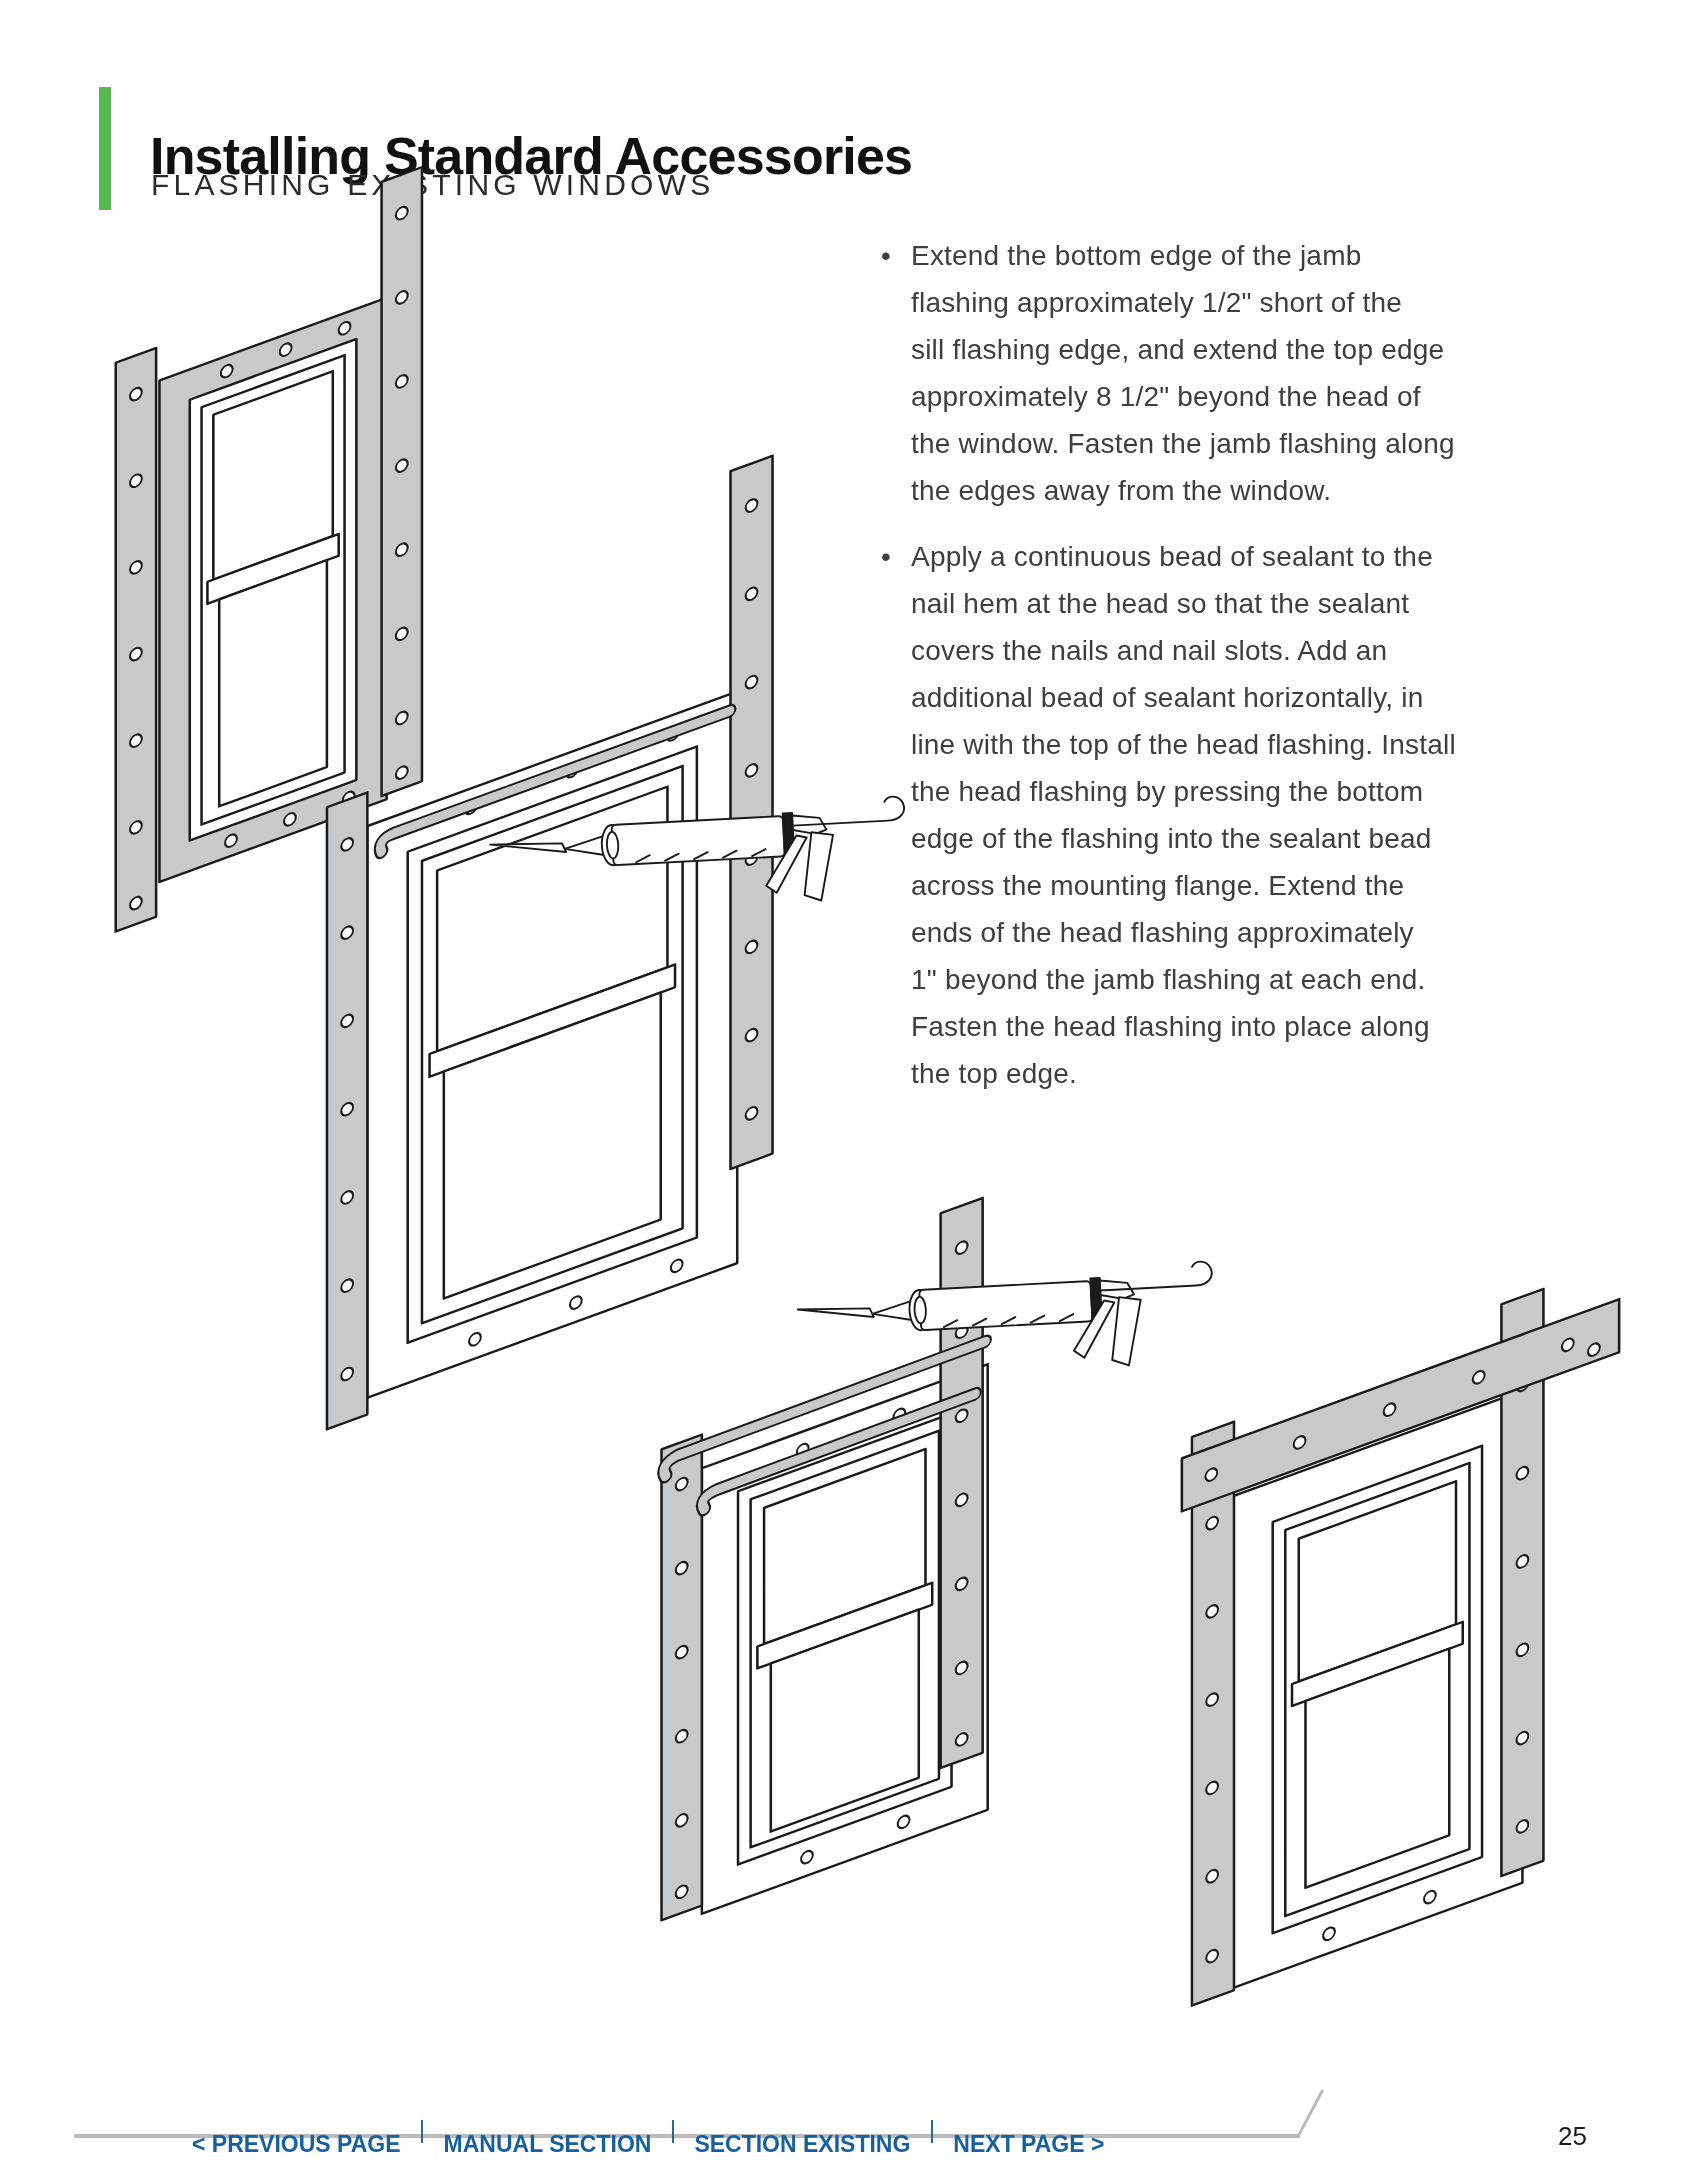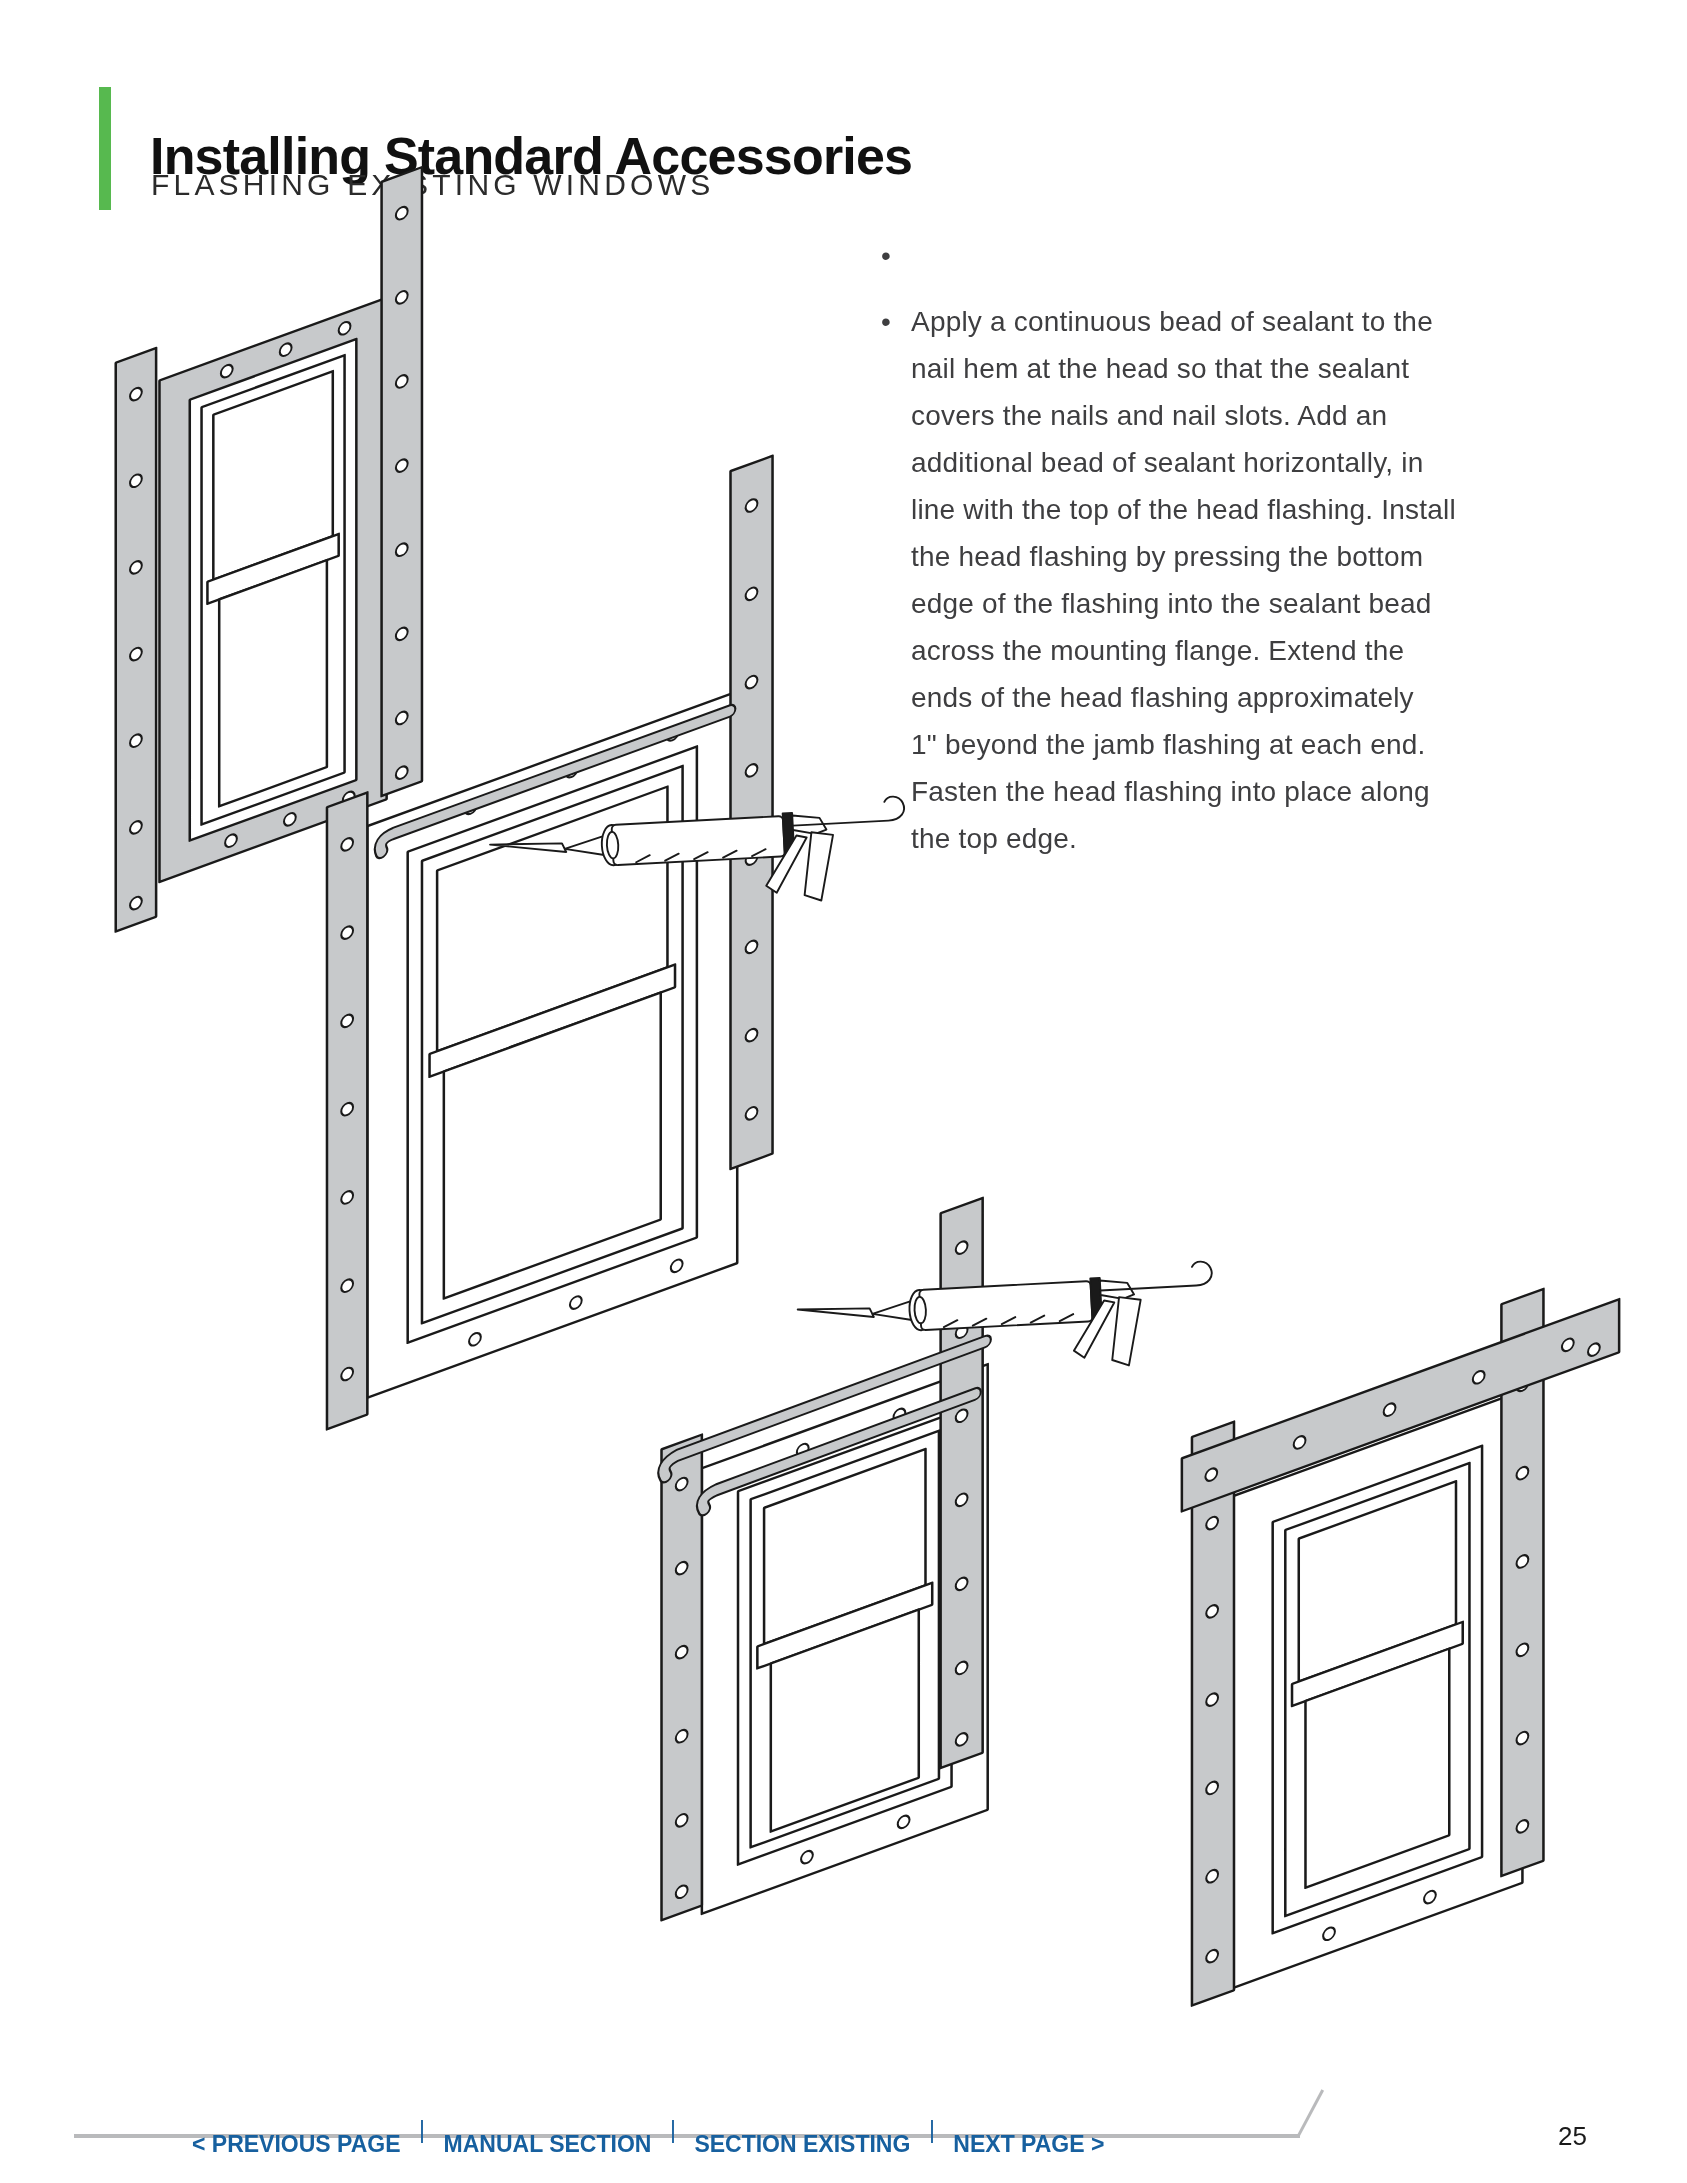--- a/index.html
+++ b/index.html
@@ -50,20 +50,26 @@
 
 <div class="page">
 
   <div class="accent-bar"></div>
   <h1 class="page-title">Installing Standard Accessories</h1>
   <div class="page-subtitle">FLASHING EXISTING WINDOWS</div>
 
   <div class="bullets">
     <div class="bullet">
       <span class="dot">•</span>
+      <p>Extend the bottom edge of the jamb
+flashing approximately 1/2" short of the
+sill flashing edge, and extend the top edge
+approximately 8 1/2" beyond the head of
+the window. Fasten the jamb flashing along
+the edges away from the window.</p>
     </div>
     <div class="bullet">
       <span class="dot">•</span>
       <p>Apply a continuous bead of sealant to the
 nail hem at the head so that the sealant
 covers the nails and nail slots. Add an
 additional bead of sealant horizontally, in
 line with the top of the head flashing. Install
 the head flashing by pressing the bottom
 edge of the flashing into the sealant bead

